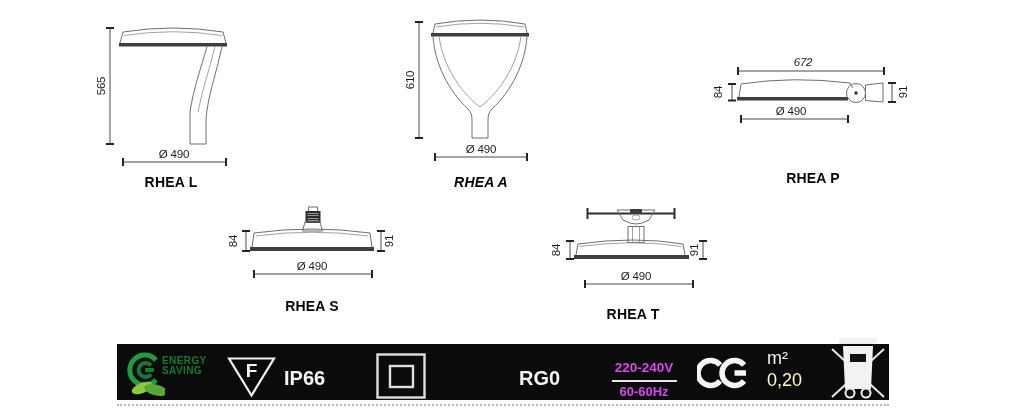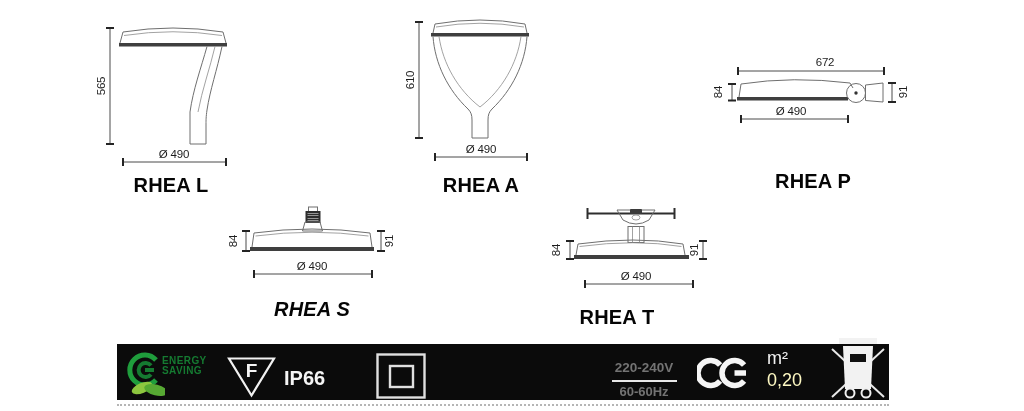--- a/index.html
+++ b/index.html
@@ -3,38 +3,38 @@
 <meta charset="utf-8">
 <style>
   html,body{margin:0;padding:0;background:#ffffff;}
   #page{position:relative;width:1024px;height:411px;background:#ffffff;overflow:hidden;
         font-family:"Liberation Sans",sans-serif;}
   .fig{position:absolute;}
   .fig svg{position:absolute;left:0;top:0;overflow:visible;}
   .dim{position:absolute;font-size:11.5px;color:#1d1d1d;white-space:nowrap;letter-spacing:-0.2px;}
   .rot{transform:translate(-50%,-50%) rotate(-90deg);}
   .ctr{transform:translate(-50%,-50%);}
-  .fig-label{position:absolute;font-size:20px;font-weight:700;color:#050505;
+  .fig-label{position:absolute;font-size:14px;font-weight:700;color:#050505;
              white-space:nowrap;transform:translateX(-50%);letter-spacing:0.2px;}
   .outline{fill:none;stroke:#6f6f6f;stroke-width:1;}
   .outline2{fill:none;stroke:#8a8a8a;stroke-width:0.8;}
   .band{fill:#3f3f3f;stroke:none;}
   .dline{fill:none;stroke:#4a4a4a;stroke-width:1;}
   .tick{fill:none;stroke:#242424;stroke-width:2;}
   .dark{fill:none;stroke:#2e2e2e;stroke-width:2;}
 
   
   .bar{position:absolute;left:117px;top:344px;width:772px;height:56px;background:#0b0b0b;}
   .bar .abs{position:absolute;}
   .bar-text{position:absolute;color:#f5f5f5;font-weight:700;font-size:20px;text-align:left;white-space:nowrap;}
   .energy-text{position:absolute;left:45px;top:12px;line-height:10px;}
   .energy-text span{display:block;font-size:10px;font-weight:700;color:#157a31;letter-spacing:0.4px;}
   .f-label{position:absolute;left:110px;top:16px;width:49px;text-align:center;
            color:#f5f5f5;font-size:19px;font-weight:600;}
-  .voltage{position:absolute;left:487px;top:16px;width:80px;text-align:center;color:#737373;}
+  .voltage{position:absolute;left:487px;top:16px;width:80px;text-align:center;color:#d946ef;}
   .voltage .v1{font-size:13.5px;font-weight:700;line-height:15px;}
   .voltage .vdiv{width:65px;margin:5px auto 3px auto;border-top:2px solid #e8e8e8;height:0;}
   .voltage .v2{font-size:13px;font-weight:700;line-height:14px;}
   .m2{position:absolute;left:650px;top:3px;width:64px;line-height:22px;}
   .m2 .u{font-size:18px;color:#f2f2f2;font-weight:400;}
   .m2 .v{font-size:18px;color:#fef9c3;font-weight:400;}
   .dotline{position:absolute;left:117px;top:404px;width:772px;height:0;border-top:2px dotted #b5b5b5;}
 </style>
 </head>
 <body>
@@ -69,40 +69,40 @@
       <rect class="band" x="31" y="21" width="98" height="3.5"></rect>
       <path class="outline" d="M33 24.5 C35 52 48 78 68 97 C71 100 72 103 72 108 V126"></path>
       <path class="outline" d="M127 24.5 C125 52 112 78 92 97 C89 100 88 103 88 108 V126"></path>
       <path class="outline2" d="M39 24.5 C43 52 58 78 80 95 C102 78 117 52 121 24.5"></path>
       <path class="outline" d="M72 126 H88"></path>
       <path class="dline" d="M35 145 H127"></path>
       <path class="tick" d="M35 141 V149 M127 141 V149"></path>
     </svg>
     <span class="dim rot" style="left:10px;top:68px;">610</span>
     <span class="dim ctr" style="left:81px;top:137px;">Ø 490</span>
-    <span class="fig-label" style="left:81px;top:162px;">RHEA A</span>
+    <span class="fig-label" style="left:81px;top:162px;font-style:italic;">RHEA A</span>
   </div>
 
   <div class="fig" style="left:703px;top:53px;width:215px;height:145px;">
     <svg width="215" height="110" viewBox="0 0 215 110">
       <path class="dline" d="M35 18 H181"></path>
       <path class="tick" d="M35 14 V22 M181 14 V22"></path>
       <path class="outline" d="M38 31 Q90 23 147 30 L150 35 M38 31 L36 44"></path>
       <rect class="band" x="34" y="44" width="111" height="3.5"></rect>
       <circle class="outline" cx="153" cy="40" r="9.5"></circle>
       <circle cx="153" cy="40" r="1.7" fill="#333"></circle>
       <path class="outline" d="M162.5 32 L180 30 V49 L162.5 47.5 Z"></path>
       <path class="dline" d="M29 31 V47.5"></path>
       <path class="tick" d="M25 31 H33 M25 47.5 H33"></path>
       <path class="dline" d="M189 30 V49"></path>
       <path class="tick" d="M185 30 H193 M185 49 H193"></path>
       <path class="dline" d="M38 66 H145"></path>
       <path class="tick" d="M38 62 V70 M145 62 V70"></path>
     </svg>
-    <span class="dim ctr" style="left:122px;top:9px;">672</span>
+    <span class="dim ctr" style="left:100px;top:9px;font-style:italic;">672</span>
     <span class="dim rot" style="left:15px;top:39px;">84</span>
     <span class="dim rot" style="left:200px;top:39px;">91</span>
     <span class="dim ctr" style="left:88px;top:58px;">Ø 490</span>
     <span class="fig-label" style="left:110px;top:117px;">RHEA P</span>
   </div>
 
   <div class="fig" style="left:222px;top:203px;width:185px;height:120px;">
     <svg width="185" height="85" viewBox="0 0 185 85">
       <rect class="outline" x="86.5" y="4" width="9" height="5"></rect>
       <rect class="dark" x="84.5" y="9" width="13" height="10" stroke-width="1"></rect>
@@ -114,21 +114,21 @@
       <path class="dline" d="M24 28 V48"></path>
       <path class="tick" d="M20 28 H28 M20 48 H28"></path>
       <path class="dline" d="M159 28 V48"></path>
       <path class="tick" d="M155 28 H163 M155 48 H163"></path>
       <path class="dline" d="M32 71 H150"></path>
       <path class="tick" d="M32 67 V75 M150 67 V75"></path>
     </svg>
     <span class="dim rot" style="left:11px;top:38px;">84</span>
     <span class="dim rot" style="left:167px;top:38px;">91</span>
     <span class="dim ctr" style="left:90px;top:63px;">Ø 490</span>
-    <span class="fig-label" style="left:90px;top:95px;font-style:italic;">RHEA S</span>
+    <span class="fig-label" style="left:90px;top:95px;">RHEA S</span>
   </div>
 
   <div class="fig" style="left:543px;top:200px;width:185px;height:130px;">
     <svg width="185" height="95" viewBox="0 0 185 95">
       <path class="dark" d="M44 13.5 H132"></path>
       <path class="dark" d="M44.5 8 V19 M131.5 8 V19"></path>
       <path class="outline" d="M74 10 H112 L106 20 Q93 28 80 20 Z"></path>
       <rect x="87" y="9" width="12" height="5" rx="1" fill="#3b3b3b"></rect>
       <ellipse class="outline2" cx="93" cy="17.5" rx="4" ry="2.5"></ellipse>
       <rect class="outline" x="85" y="26.5" width="16" height="16"></rect>
@@ -139,21 +139,21 @@
       <path class="dline" d="M27 41 V59"></path>
       <path class="tick" d="M23 41 H31 M23 59 H31"></path>
       <path class="dline" d="M160 41 V59"></path>
       <path class="tick" d="M156 41 H164 M156 59 H164"></path>
       <path class="dline" d="M42 84 H150"></path>
       <path class="tick" d="M42 80 V88 M150 80 V88"></path>
     </svg>
     <span class="dim rot" style="left:13px;top:50px;">84</span>
     <span class="dim rot" style="left:151px;top:50px;">91</span>
     <span class="dim ctr" style="left:93px;top:76px;">Ø 490</span>
-    <span class="fig-label" style="left:74px;top:106px;">RHEA T</span>
+    <span class="fig-label" style="left:90px;top:106px;">RHEA T</span>
   </div>
 
   <div class="bar">
 
     <svg class="abs" style="left:8px;top:5px;" width="40" height="48" viewBox="0 0 40 48">
       <path d="M31 11 A15 15 0 1 0 31 31" fill="none" stroke="#1f9d3c" stroke-width="5"></path>
       <path d="M26 16.5 A7 7 0 1 0 26 25.5" fill="none" stroke="#157a31" stroke-width="4"></path>
       <rect x="20" y="19" width="9" height="4" fill="#157a31"></rect>
       <ellipse cx="17" cy="39" rx="11" ry="5" transform="rotate(-22 17 39)" fill="#8dc63f"></ellipse>
       <ellipse cx="31" cy="41" rx="12" ry="5.5" transform="rotate(14 31 41)" fill="#57a933"></ellipse>
@@ -168,20 +168,21 @@
     </svg>
     <span class="f-label">F</span>
 
     <span class="bar-text" style="left:167px;top:23px;width:80px;">IP66</span>
 
     <svg class="abs" style="left:259px;top:9px;" width="50" height="46" viewBox="0 0 50 46">
       <rect x="1.5" y="1.5" width="47" height="43" fill="none" stroke="#e0e0e0" stroke-width="2.4"></rect>
       <rect x="14" y="13" width="23" height="21" fill="none" stroke="#e0e0e0" stroke-width="2.4"></rect>
     </svg>
 
+    <span class="bar-text" style="left:402px;top:23px;width:80px;">RG0</span>
 
     <div class="voltage">
       <div class="v1">220-240V</div>
       <div class="vdiv"></div>
       <div class="v2">60-60Hz</div>
     </div>
 
     <svg class="abs" style="left:580px;top:12px;" width="50" height="34" viewBox="0 0 50 34">
       <path d="M23.1 9 A12.5 12.5 0 1 0 23.1 25" fill="none" stroke="#f5f5f5" stroke-width="5.5"></path>
       <path d="M47.1 9 A12.5 12.5 0 1 0 47.1 25" fill="none" stroke="#f5f5f5" stroke-width="5.5"></path>

